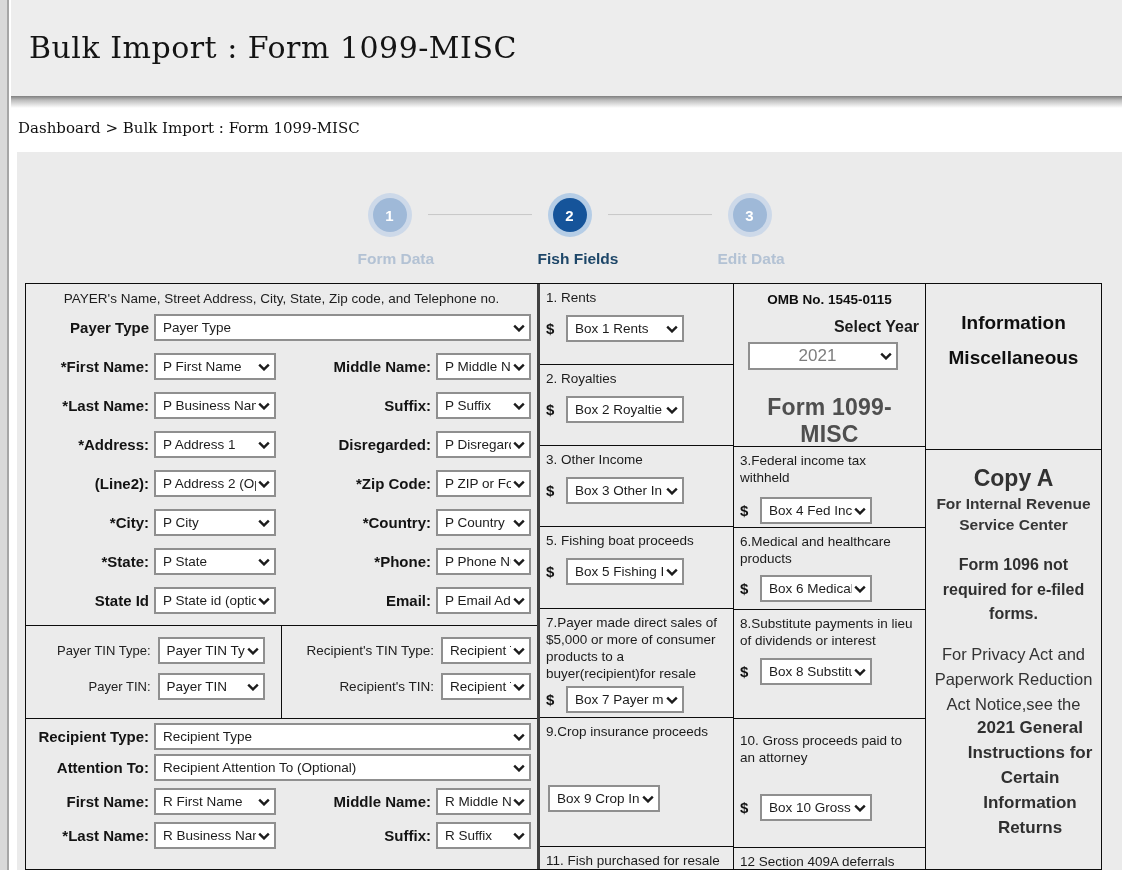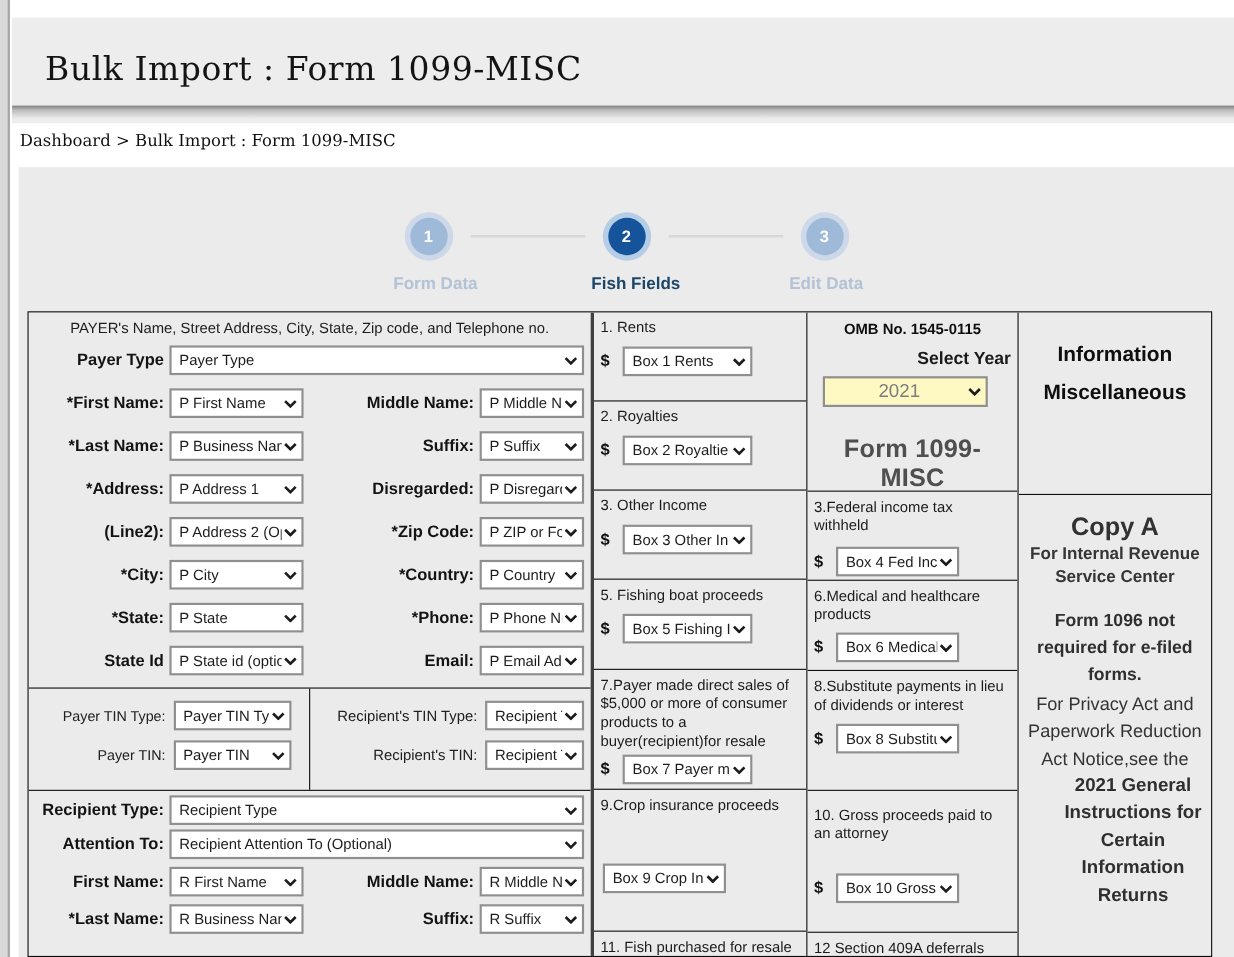--- a/index.html
+++ b/index.html
@@ -5,21 +5,21 @@
   * { margin:0; padding:0; box-sizing:border-box; }
   html,body { width:1122px; height:870px; overflow:hidden; background:#fff;
     font-family:"Liberation Sans", sans-serif; }
   body { position:relative; }
 
   
   .edge-strip { position:absolute; left:0; top:0; width:9px; height:870px;
     background:#d9d9d9; border-right:2px solid #a6a6a6; }
 
   
-  .hdr { position:absolute; left:11px; top:16px; right:0; height:96px; background:#ededed;padding-left:12px; }
+  .hdr { position:absolute; left:11px; top:0; right:0; height:96px; background:#ededed; }
   .hdr h1 { font-family:"DejaVu Serif", serif; font-weight:500; font-size:30px;
     color:#141414; padding:30px 0 0 18px; letter-spacing:.5px; }
   .hdr-shadow { position:absolute; left:11px; top:96px; right:0; height:12px;
     background:linear-gradient(to bottom, #7f7f7f 0%, #bdbdbd 35%, rgba(255,255,255,0) 100%); }
 
   .breadcrumb { position:absolute; left:18px; top:119px; font-family:"DejaVu Serif", serif;
     font-size:15px; color:#101010; }
 
   
   .panel { position:absolute; left:17px; top:152px; right:0; bottom:0; background:#ebebeb; }
@@ -88,33 +88,33 @@
   .dollar { font-weight:bold; font-size:15px; color:#111; width:10px; }
   .amount-row .sel { width:118px; margin-left:10px; }
   .col3 .amount-row .sel { width:112px; }
 
   .h82 { height:81px; } .h83 { height:82px; } .h110 { height:109px; } .h130 { height:129px; }
   .h164 { height:163px; } .h167 { height:166px; }
 
   
   .omb { font-weight:bold; font-size:13.5px; text-align:center; margin-top:3px; color:#0e0e0e; }
   .year-label { font-weight:bold; font-size:16px; color:#1a1a1a; margin:11px 0 0 8px;text-align:right; }
-  .sel.year { width:150px; height:28px; margin:6px 0 0 8px; background:#fef9c3; }
+  .sel.year { width:150px; height:28px; margin:6px 0 0 8px; background:#ffffff; }
   .sel.year .sel-text { text-align:center; color:#7d7d7d; font-size:17px; }
   .form-name { font-weight:bold; font-size:23px; color:#4f4f4f; text-align:center; margin-top:24px;
     letter-spacing:.2px; }
 
   
   .misc-cell { text-align:center; font-weight:bold; font-size:19px; color:#0f0f0f;
     line-height:1.85; padding-top:21px; }
   .copy-cell { text-align:center; padding:15px 5px 0 5px; color:#2e2e2e; }
   .copy-a { font-weight:bold; font-size:23px; color:#323232; }
   .copy-sub { font-weight:bold; font-size:15.5px; line-height:1.35; margin-top:2px; color:#363636; }
   .copy-n1 { font-weight:bold; font-size:16px; line-height:1.55; margin-top:17px; color:#2f2f2f; }
-  .copy-n2 { font-size:16.5px; line-height:1.5; margin-top:1px; color:#333; }
+  .copy-n2 { font-size:16.5px; line-height:1.5; margin-top:15px; color:#333; }
   .copy-n3 { font-weight:bold; font-size:17px; line-height:1.47; color:#2f2f2f;margin-left:33px; }
 </style>
 </head>
 <body>
 
 <div class="edge-strip"></div>
 
 <div class="hdr">
   <h1>Bulk Import : Form 1099-MISC</h1>
 </div>

